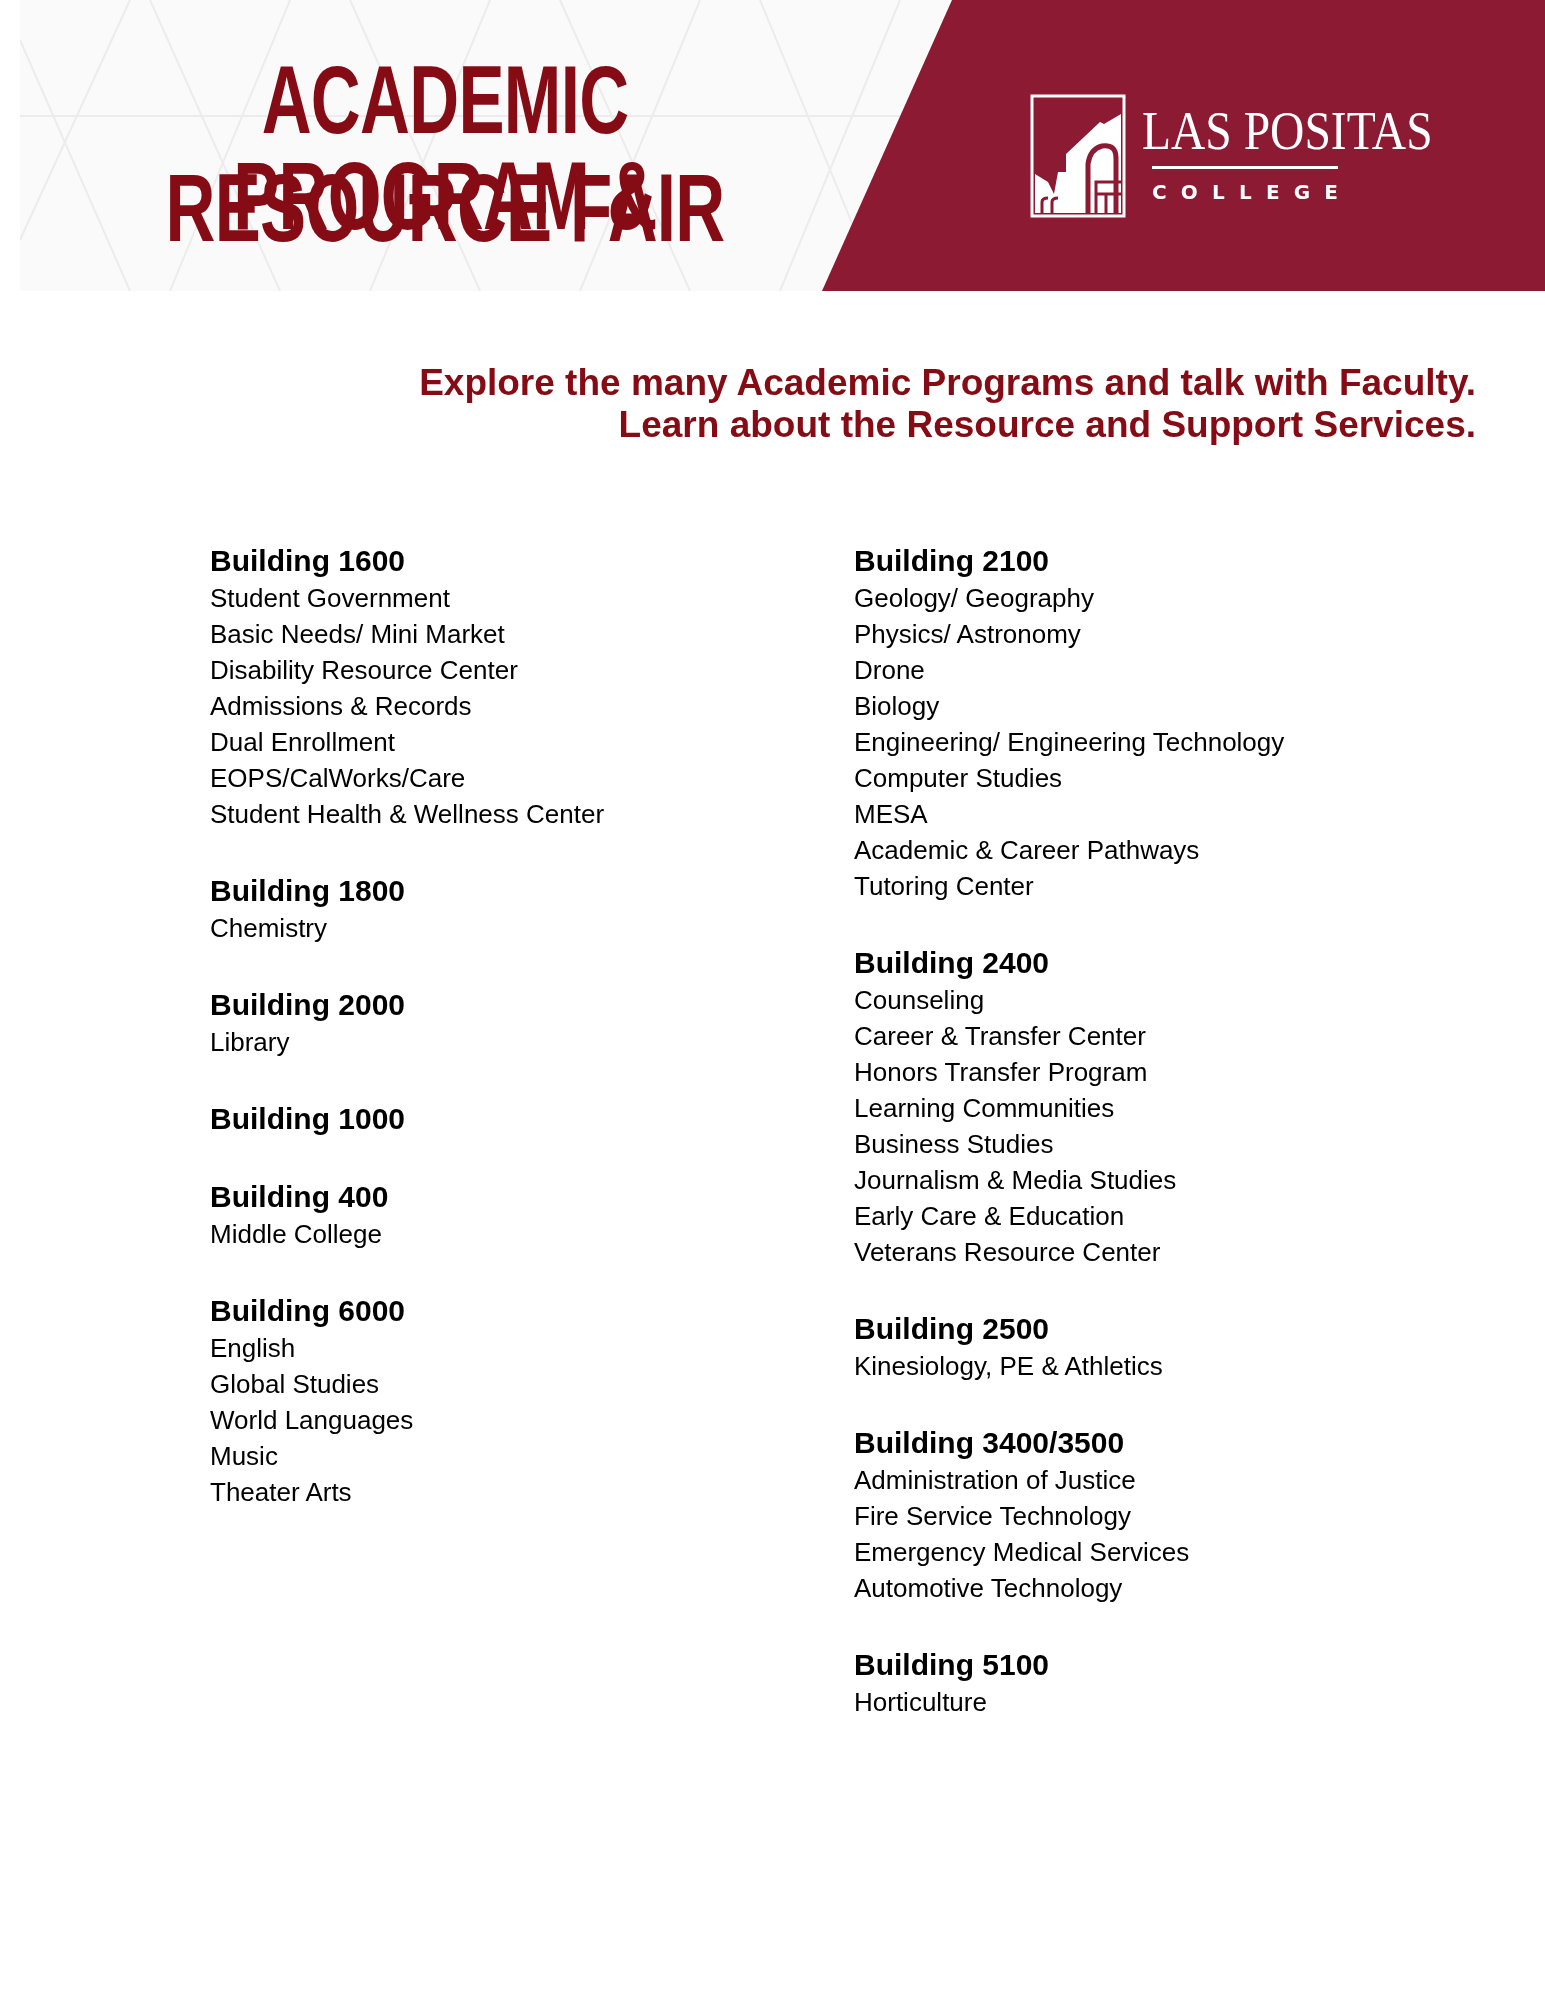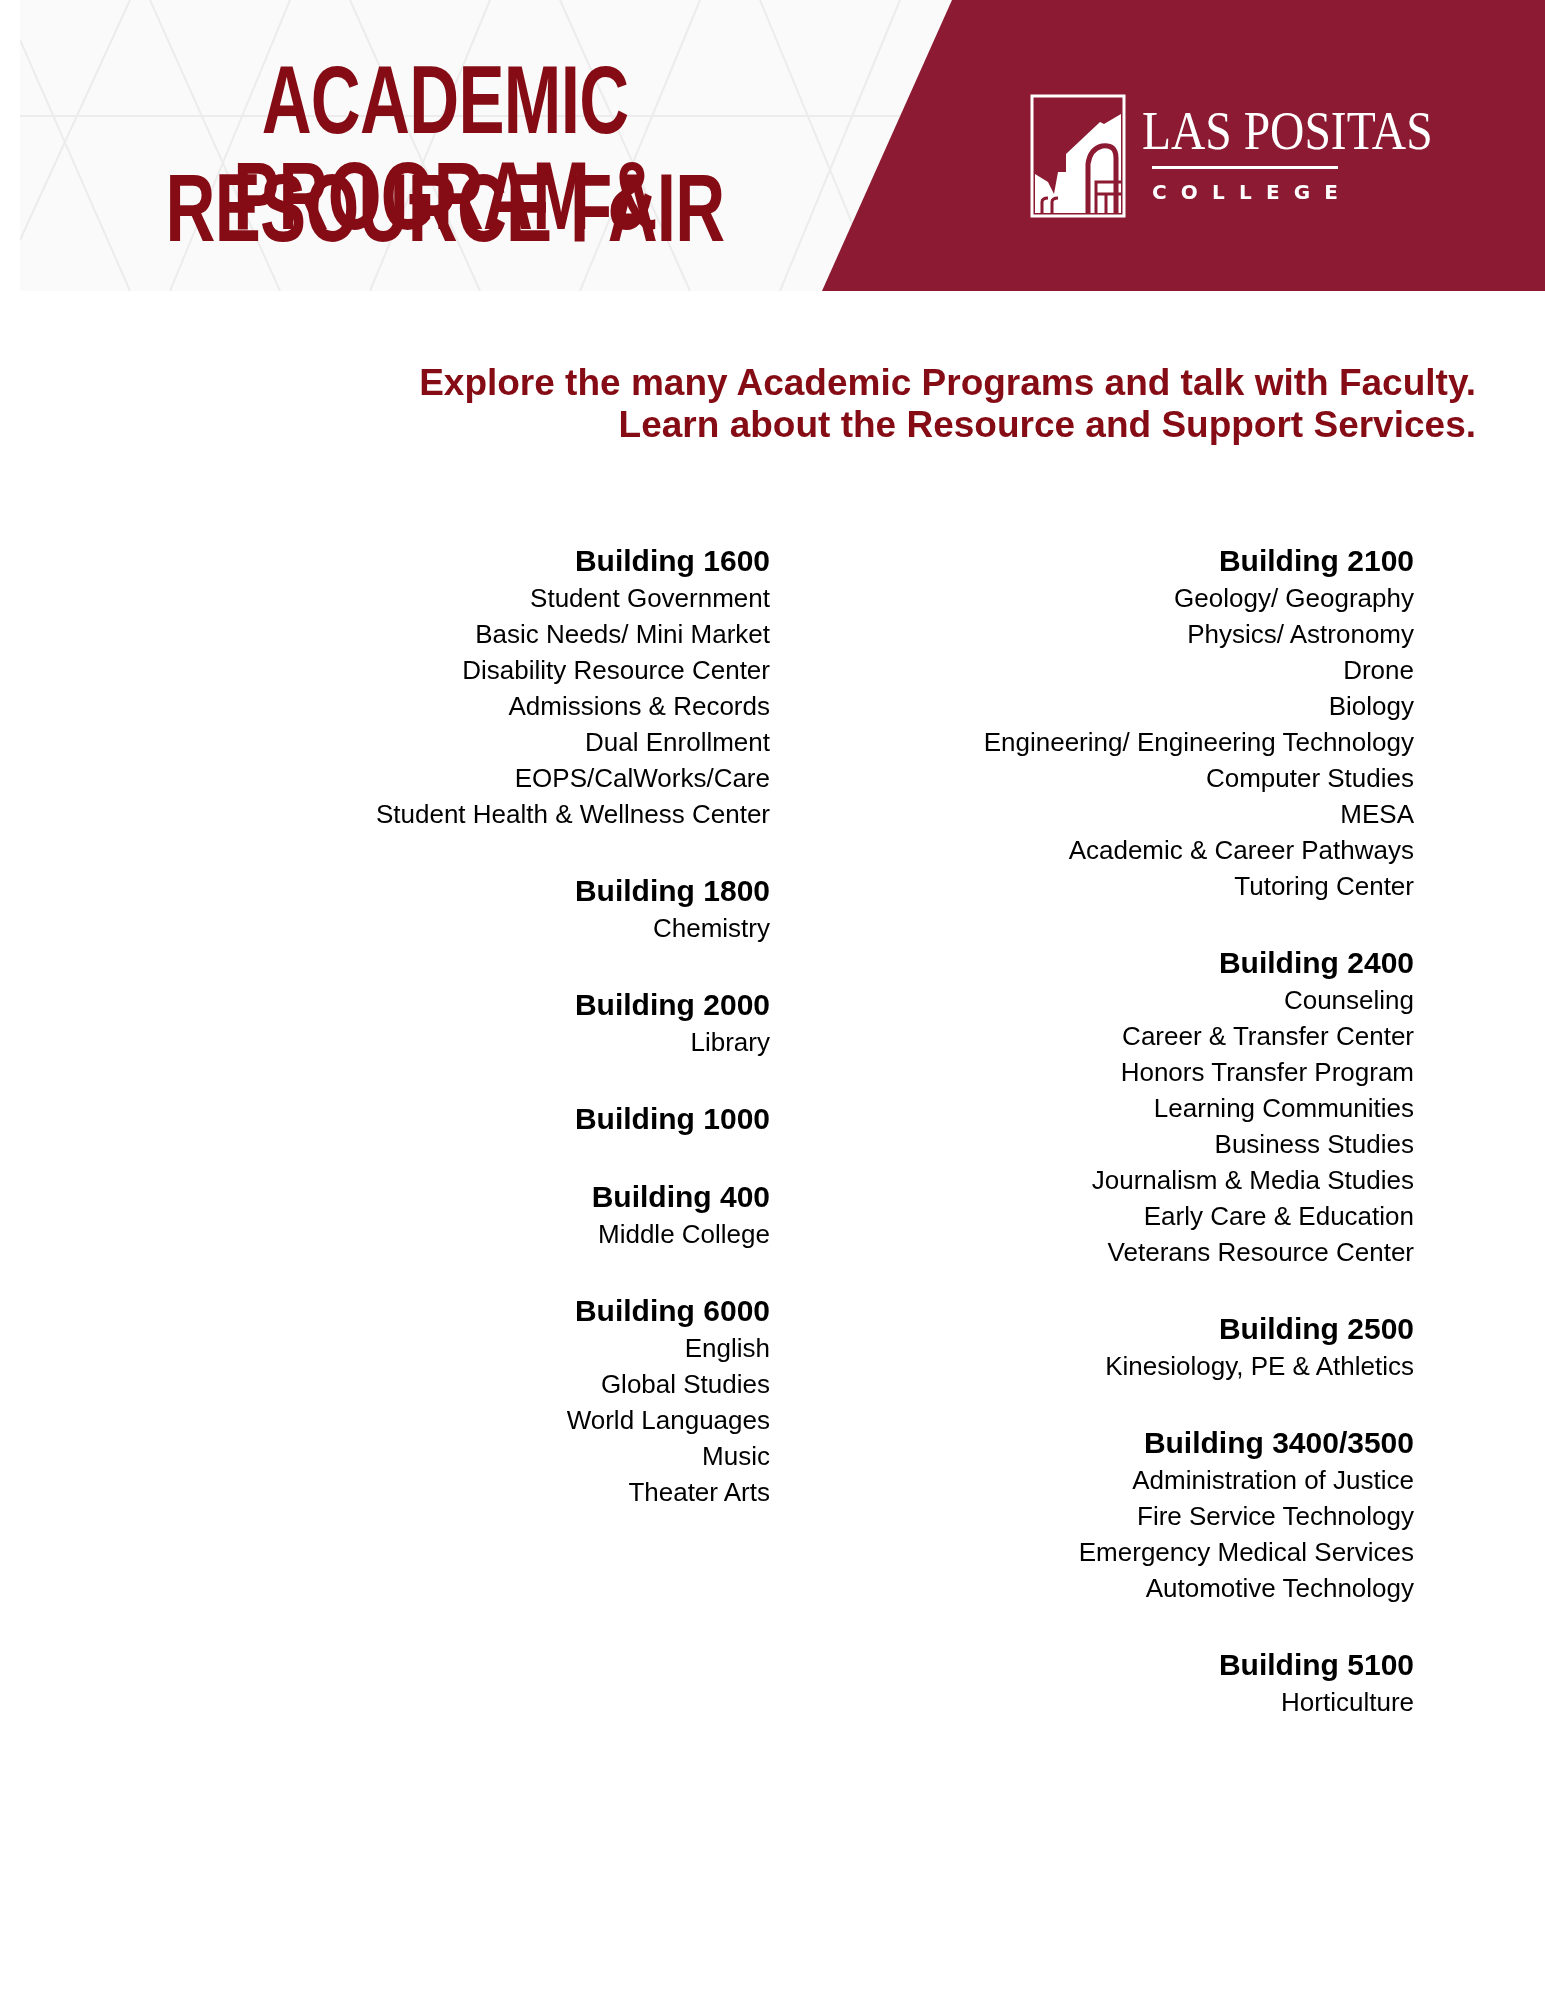--- a/index.html
+++ b/index.html
@@ -33,21 +33,21 @@
       position: absolute; left: 1132px; top: 180px; width: 186px;
       display: flex; justify-content: space-between;
       color: #fff; font-family: "DejaVu Sans", sans-serif; font-weight: bold; font-size: 20px; line-height: 24px;
     }
 
     .tagline {
       position: absolute; left: 76px; top: 362px; width: 1400px;
       color: #850b15; font-weight: bold; font-size: 37px; line-height: 42px; text-align: right;
     }
 
-    .column { position: absolute; top: 542px; width: 560px; text-align: right; }
+    .column { position: absolute; top: 542px; width: 560px; }
     .column.left { left: 210px; }
     .column.right { left: 854px; }
 
     .building { margin-bottom: 40px; }
     .building h2 {
       font-size: 30px; line-height: 38px; font-weight: bold; color: #000;
     }
     .building ul { list-style: none; }
     .building li { font-size: 26px; line-height: 36px; color: #000; }
   </style>

